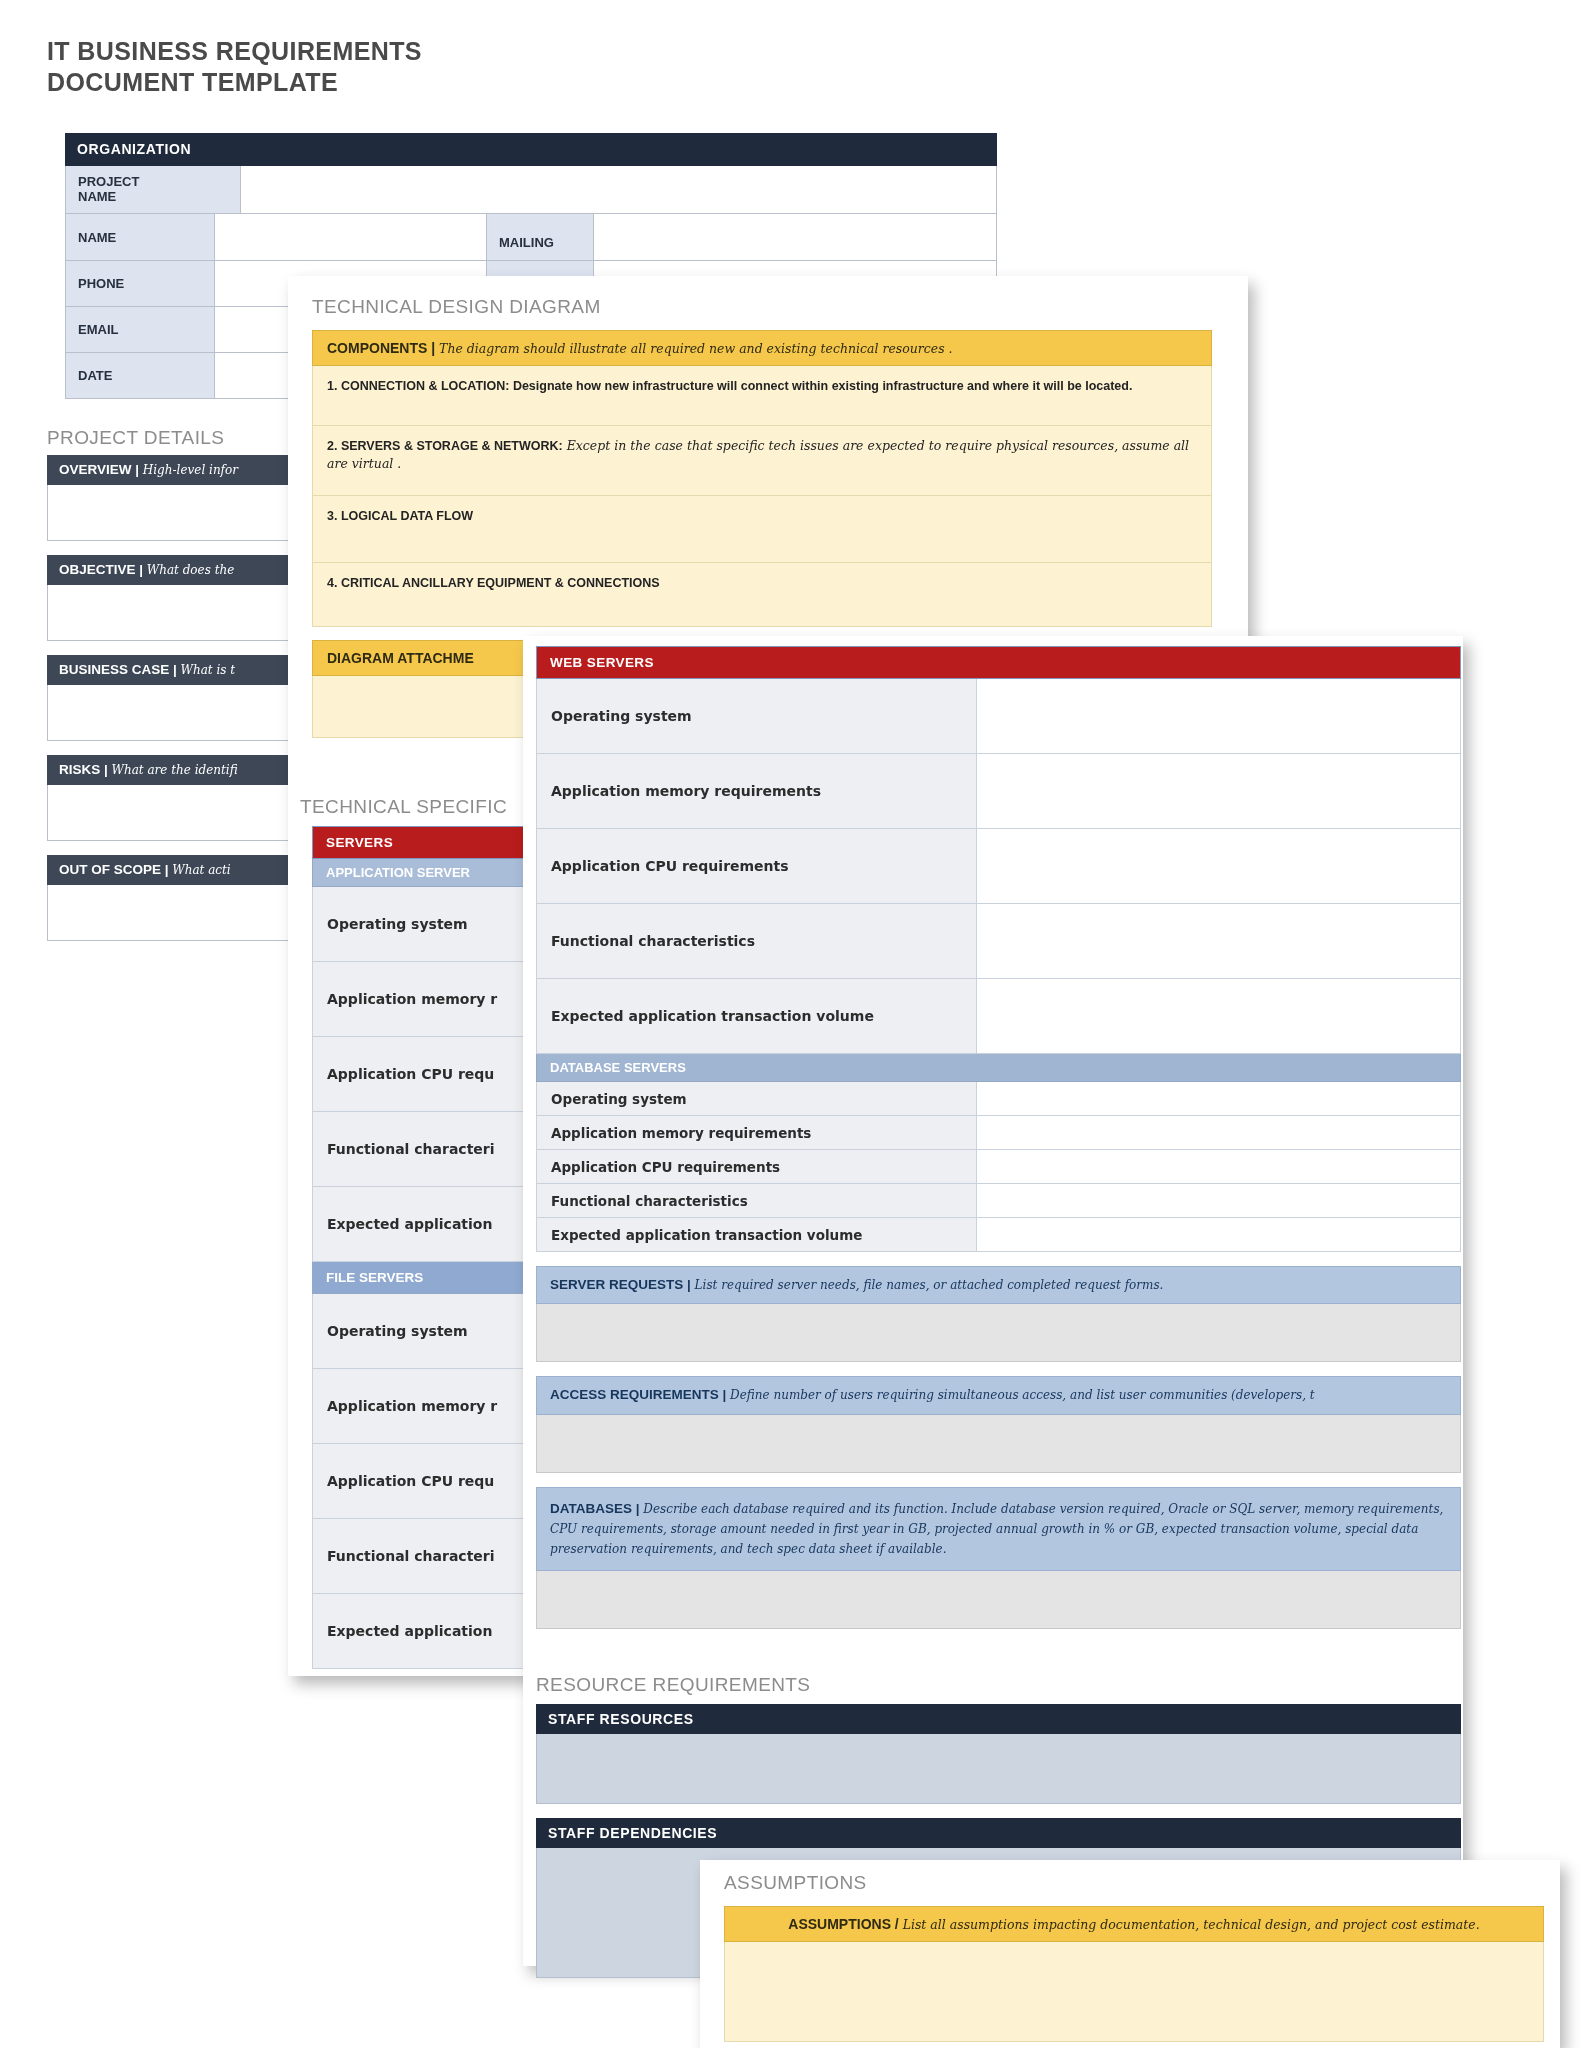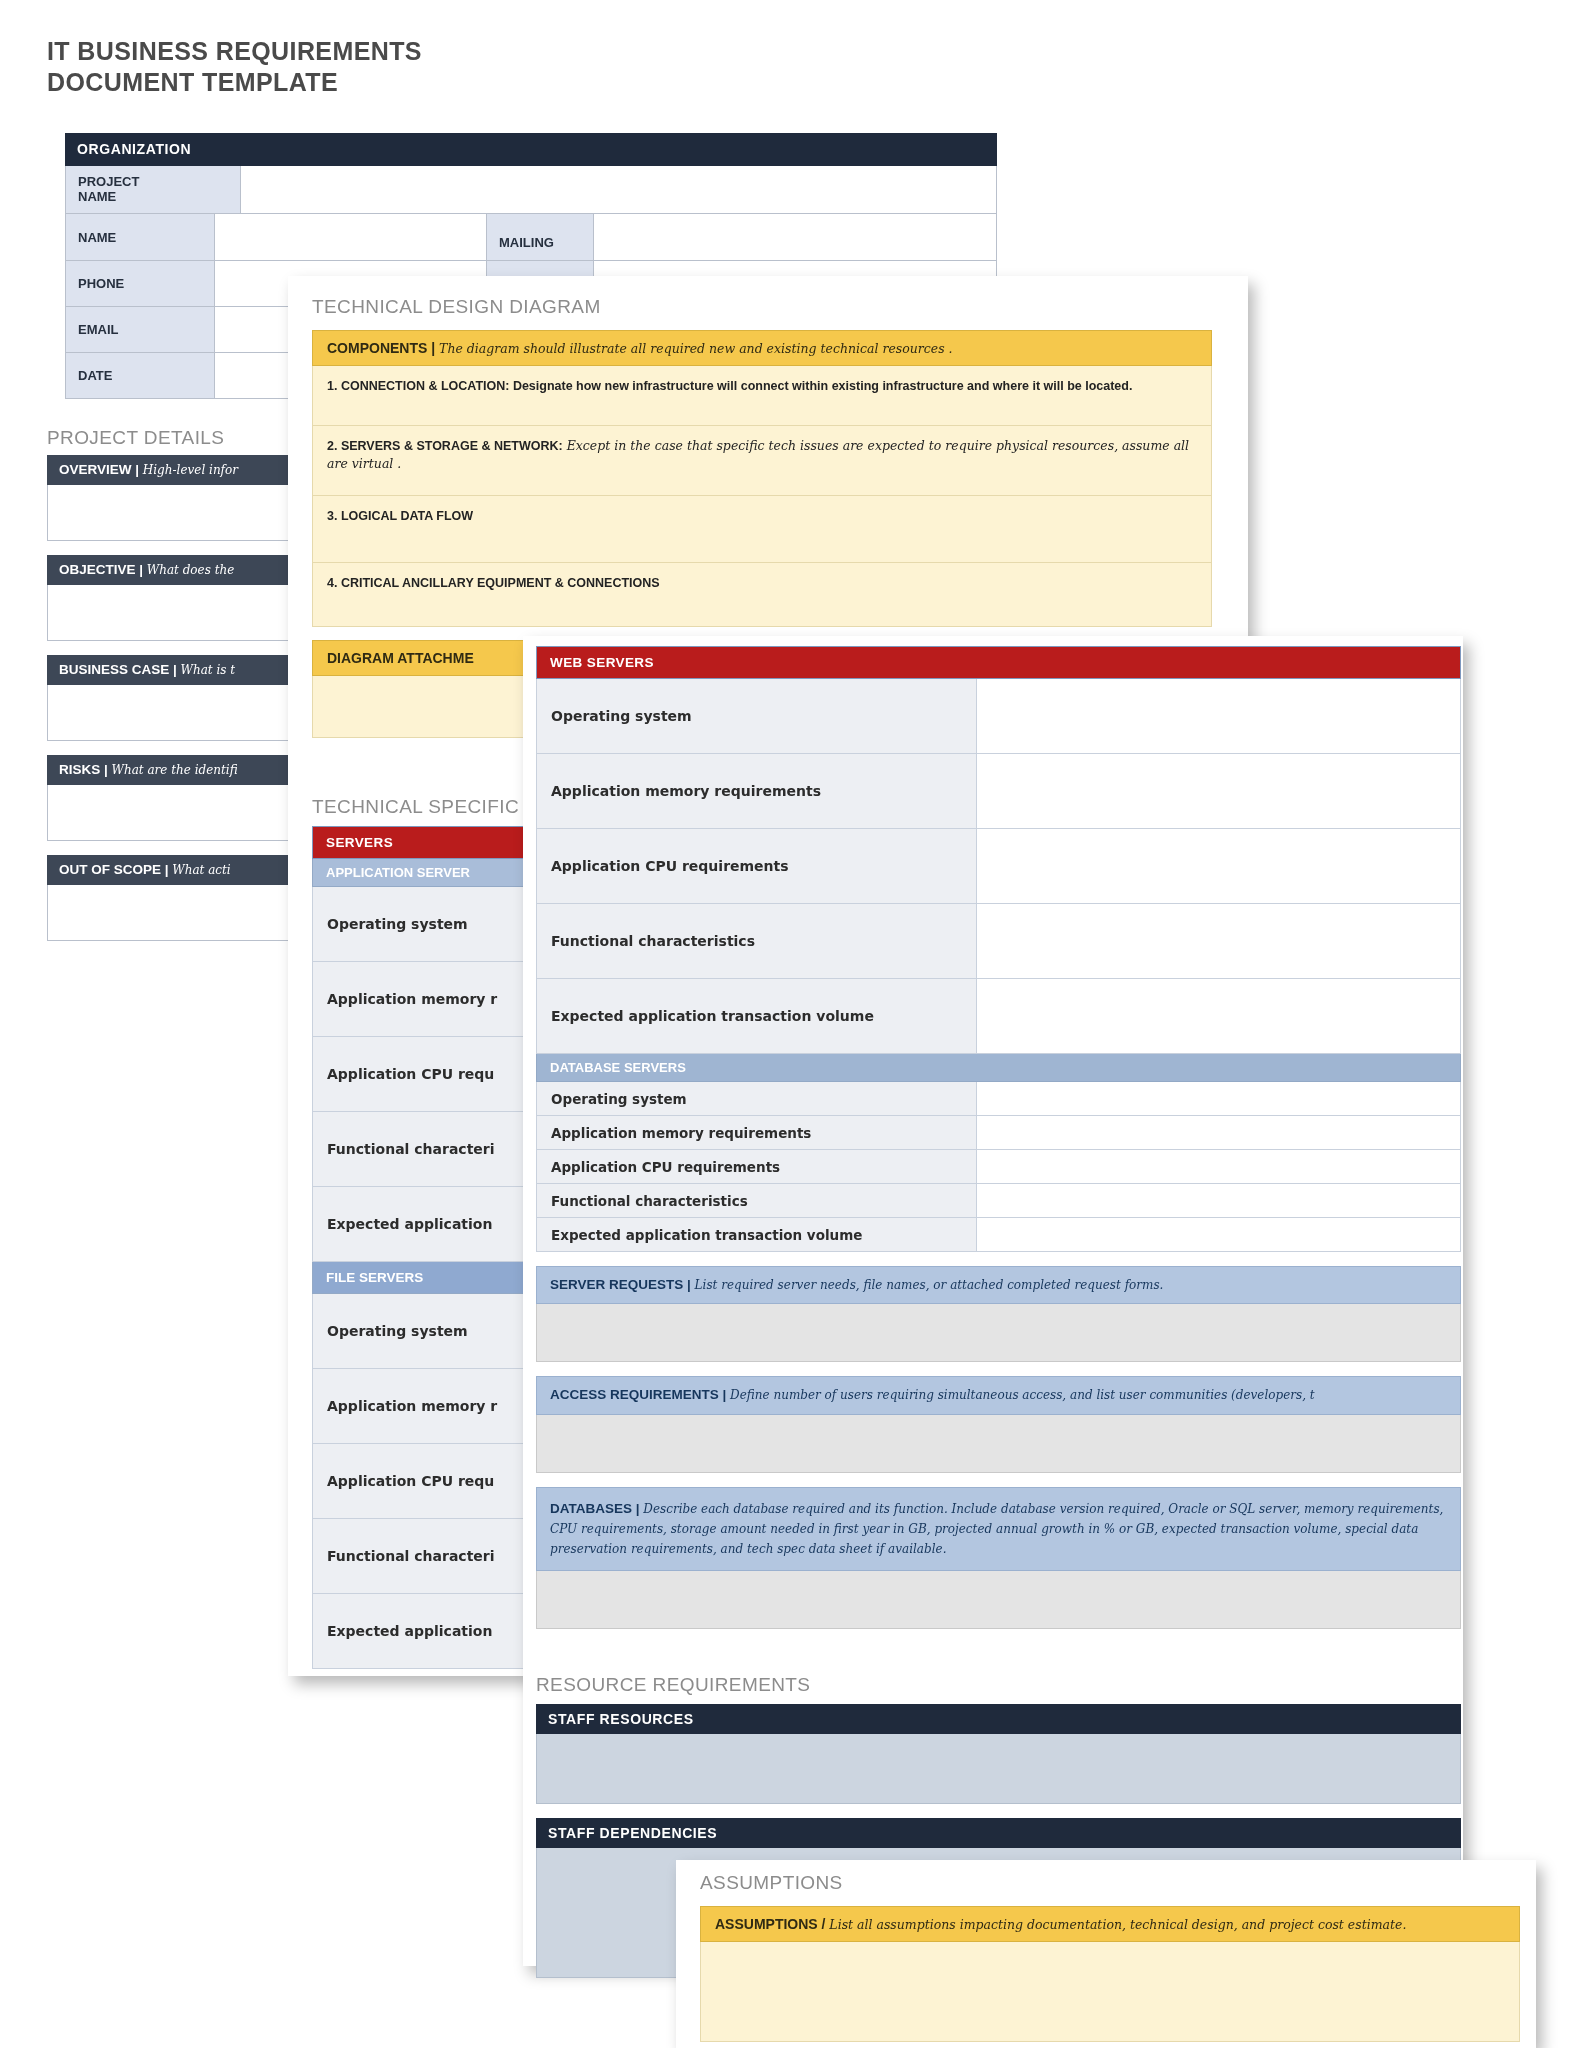--- a/index.html
+++ b/index.html
@@ -298,21 +298,21 @@
     <div class="yellow-row" style="height:67px;">
       <span>3. LOGICAL DATA FLOW</span>
     </div>
     <div class="yellow-row" style="height:64px;">
       <span>4. CRITICAL ANCILLARY EQUIPMENT &amp; CONNECTIONS</span>
     </div>
     <div class="yellow-head" style="margin-top:13px;">DIAGRAM ATTACHME</div>
     <div class="yellow-blank" style="height:62px;"></div>
   </div>
 
-  <div class="sec-label" style="position:absolute;left:24px;top:520px;">TECHNICAL SPECIFIC</div>
+  <div class="sec-label" style="position:absolute;left:12px;top:520px;">TECHNICAL SPECIFIC</div>
 
   <div style="position:absolute;left:24px;top:550px;width:900px;">
     <div class="blue-head">SERVERS</div>
     <div class="blue-sub">APPLICATION SERVER</div>
     <div class="spec-row" style="height:75px;">
       <div class="lbl" style="width:430px;">Operating system</div>
       <div class="val"></div>
     </div>
     <div class="spec-row" style="height:75px;">
       <div class="lbl" style="width:430px;">Application memory r</div>
@@ -422,21 +422,21 @@
 
   <div class="sec-label" style="position:absolute;left:13px;top:1038px;">RESOURCE REQUIREMENTS</div>
   <div style="position:absolute;left:13px;top:1068px;width:925px;">
     <div class="dark-bar" style="height:30px;line-height:14px;">STAFF RESOURCES</div>
     <div class="bluegrey-blank" style="height:70px;"></div>
     <div class="dark-bar" style="height:30px;line-height:14px;margin-top:14px;">STAFF DEPENDENCIES</div>
     <div class="bluegrey-blank" style="height:130px;"></div>
   </div>
 </div>
 
-<div class="sheet" style="left:676px;top:1860px;width:860px;height:188px;">
+<div class="sheet" style="left:700px;top:1860px;width:860px;height:188px;text-align:center;">
   <div class="sec-label" style="position:absolute;left:24px;top:12px;">ASSUMPTIONS</div>
   <div style="position:absolute;left:24px;top:46px;width:820px;">
     <div class="yellow-head">
       <span>ASSUMPTIONS  /</span>
       <span class="hint">List all assumptions impacting documentation, technical design, and project cost estimate.</span>
     </div>
     <div class="yellow-blank" style="height:100px;"></div>
   </div>
 </div>
 

